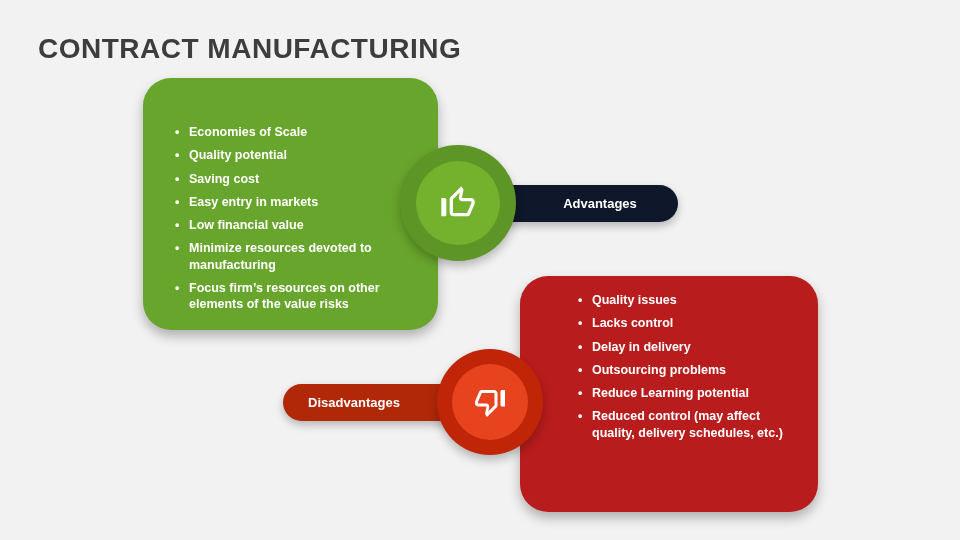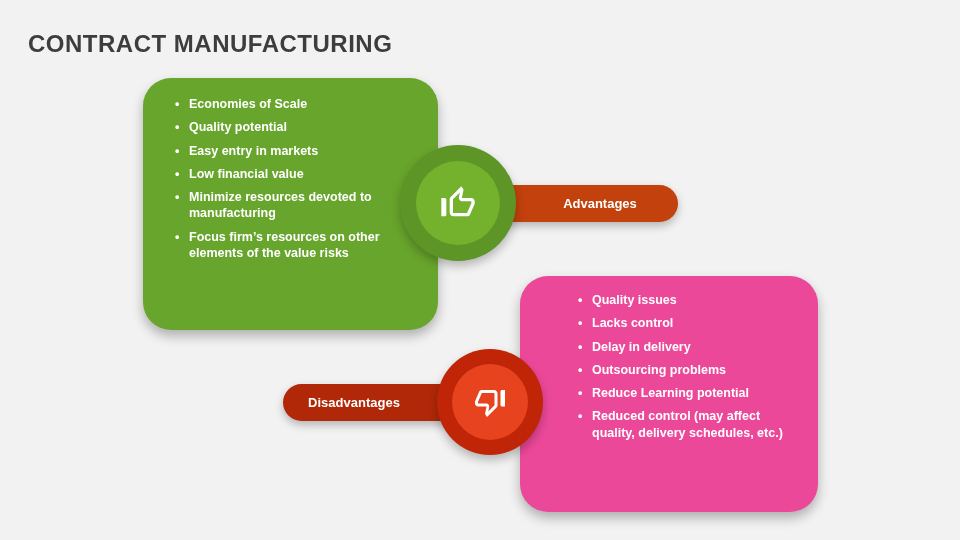--- a/index.html
+++ b/index.html
@@ -9,51 +9,51 @@
   }
   .slide{
     position:relative;
     width:960px;height:540px;
     background:#f2f2f2;
     overflow:hidden;
     margin:0 auto;
   }
   .slide-title{
     position:absolute;
-    left:28px;top:14px;
-    font-size:24px;
+    left:38px;top:14px;
+    font-size:28px;
     font-weight:800;
     letter-spacing:.5px;
     color:#3d3d3d;
   }
   
   .content-box{
     position:absolute;
     border-radius:28px;
     box-shadow:0 6px 12px rgba(0,0,0,.28);
     color:#ffffff;
   }
   .box-advantages{
     left:143px;top:78px;
     width:295px;height:252px;
     background:#68a52c;
   }
   .box-disadvantages{
     left:520px;top:276px;
     width:298px;height:236px;
-    background:#ec4899;
+    background:#b91c1c;
   }
   .bullet-list{
     list-style:none;
     margin:0;
     font-size:12.5px;
     font-weight:700;
     line-height:1.3;
   }
-  .box-advantages .bullet-list{padding:18px 52px 14px 32px;}
+  .box-advantages .bullet-list{padding:18px 52px 14px 32px;margin-top:28px;}
   .box-disadvantages .bullet-list{padding:16px 24px 14px 58px;}
   .bullet-list li{
     position:relative;
     padding-left:14px;
     margin-bottom:7px;
   }
   .bullet-list li::before{
     content:"•";
     position:absolute;
     left:0;top:0;
@@ -70,21 +70,21 @@
     text-align:center;
     z-index:1;
     box-shadow:0 4px 8px rgba(0,0,0,.25);
   }
   .pill-advantages{
     left:452px;top:185px;
     width:226px;
     padding-left:70px;
     box-sizing:content-box;
     width:156px;
-    background:#c2410c;
+    background:#0f172a;
     border-radius:0 19px 19px 0;
   }
   .pill-disadvantages{
     left:283px;top:384px;
     width:142px;
     padding-right:40px;
     box-sizing:content-box;
     background:#b02808;
     border-radius:19px 0 0 19px;
   }
@@ -127,20 +127,21 @@
 <body>
 
 <div class="slide">
 
   <h1 class="slide-title">CONTRACT MANUFACTURING</h1>
 
   <div class="content-box box-advantages">
     <ul class="bullet-list">
       <li>Economies of Scale</li>
       <li>Quality potential</li>
+      <li>Saving cost</li>
       <li>Easy entry in markets</li>
       <li>Low financial value</li>
       <li>Minimize resources devoted to manufacturing</li>
       <li>Focus firm’s resources on other elements of the value risks</li>
     </ul>
   </div>
 
   <div class="pill pill-advantages">Advantages</div>
 
   <div class="badge-circle circle-advantages">

